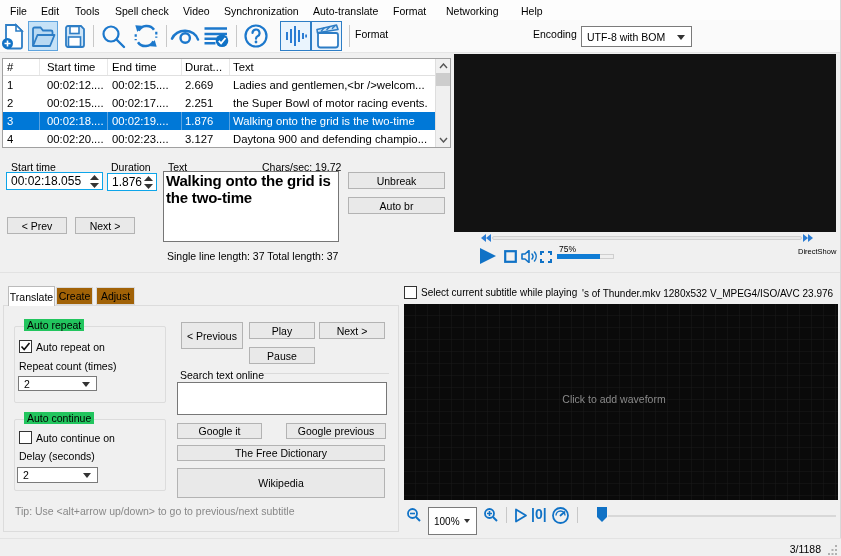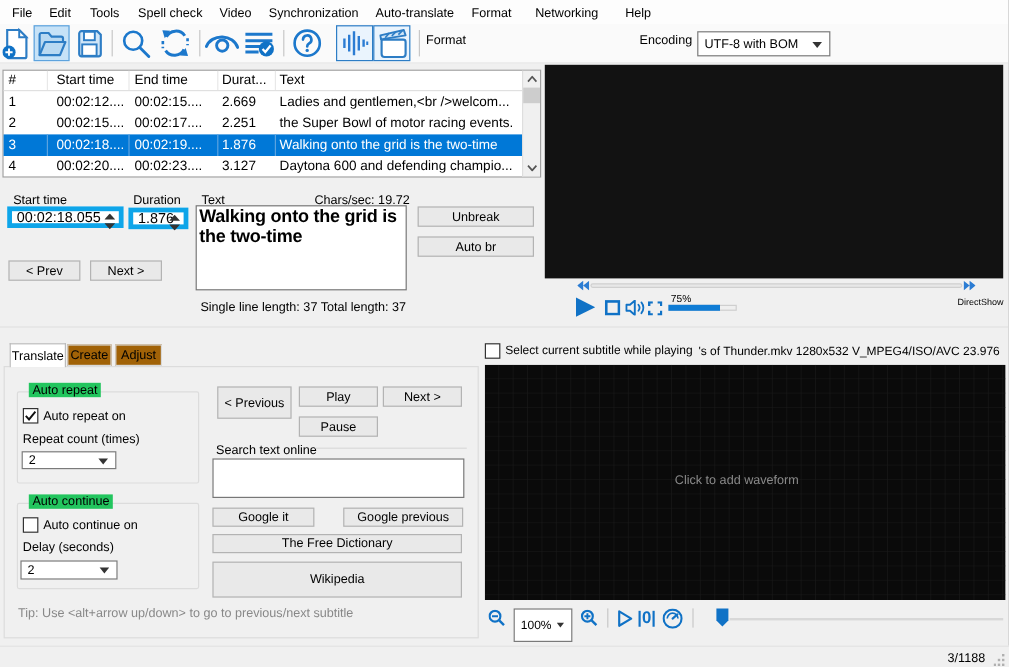--- a/index.html
+++ b/index.html
@@ -25,21 +25,21 @@
 .hdr{border-bottom:1px solid #e0e0e0;height:17px}
 .hdr div{position:relative;height:100%;display:flex;align-items:center;border-right:1px solid #e8e8e8}
 .sel{background:#0078d7;color:#fff}
 .sel div{border-right:1px solid #5ba3e0;height:100%;display:flex;align-items:center}
 .sel .c4{border-right:none}
 #lvscroll{position:absolute;right:0;top:0;width:15px;height:88px;background:#f0f0f0;border-left:1px solid #dedede}
 
 #video{position:absolute;left:454px;top:54px;width:382px;height:178px;background:#121212}
 
 .lbl{position:absolute;font-size:10.5px}
-.spin{position:absolute;background:#fff;border:4px solid #0ea5e9;display:flex;align-items:center;padding-left:4px;font-size:12px}
+.spin{position:absolute;background:#fff;border:1px solid #0ea5e9;display:flex;align-items:center;padding-left:4px;font-size:12px}
 .btn{position:absolute;background:#e9e9e9;border:1px solid #b3b3b3;display:flex;align-items:center;justify-content:center;font-size:10.5px}
 #textbox{position:absolute;left:163px;top:171px;width:176px;height:71px;background:#fff;border:1px solid #767676;font-weight:bold;font-size:15px;line-height:17px;padding:0px 2px;font-family:"Liberation Sans",sans-serif;letter-spacing:-0.2px}
 
 .tab{position:absolute;top:287px;height:18px;display:flex;align-items:center;justify-content:center;font-size:10.5px;background:#a16207;border:1px solid #d9d9d9}
 .tabactive{background:#fff;border:1px solid #bbb;border-bottom:none;top:286px;height:20px;z-index:3}
 #tabpanel{position:absolute;left:3px;top:305px;width:396px;height:227px;border:1px solid #dcdcdc;background:#f0f0f0}
 .grp{position:absolute;border:1px solid #dcdcdc;border-radius:2px}
 .grplbl{position:absolute;top:-8px;left:9px;background:#22c55e;padding:0 3px}
 .cb{position:absolute;width:13px;height:13px;background:#fff;border:1px solid #333}
 .gray{color:#888}
@@ -147,21 +147,21 @@
       <div class="c1" style="padding-left:7px">00:02:18....</div>
       <div class="c2" style="padding-left:4px">00:02:19....</div>
       <div class="c3" style="padding-left:3px">1.876</div>
       <div class="c4" style="padding-left:3px">Walking onto the grid is the two-time</div>
     </div>
   <div class="lrow" style="top:71px">
       <div class="c0">4</div>
       <div class="c1" style="padding-left:7px">00:02:20....</div>
       <div class="c2" style="padding-left:4px">00:02:23....</div>
       <div class="c3" style="padding-left:3px">3.127</div>
-      <div class="c4" style="padding-left:3px">Daytona 600 and defending champio...</div>
+      <div class="c4" style="padding-left:3px">Daytona 900 and defending champio...</div>
     </div>
   <div id="lvscroll">
     <svg class="abs" style="left:3px;top:4px" width="9" height="6" viewBox="0 0 9 6">
         <path d="M1 5 L4.5 1 L8 5" fill="none" stroke="#555" stroke-width="1.4"></path>
       </svg>
     <div class="abs" style="left:0;top:14px;width:14px;height:13px;background:#cdcdcd"></div>
     <svg class="abs" style="left:3px;top:78px" width="9" height="6" viewBox="0 0 9 6">
         <path d="M1 1 L4.5 5 L8 1" fill="none" stroke="#555" stroke-width="1.4"></path>
       </svg>
   </div>

